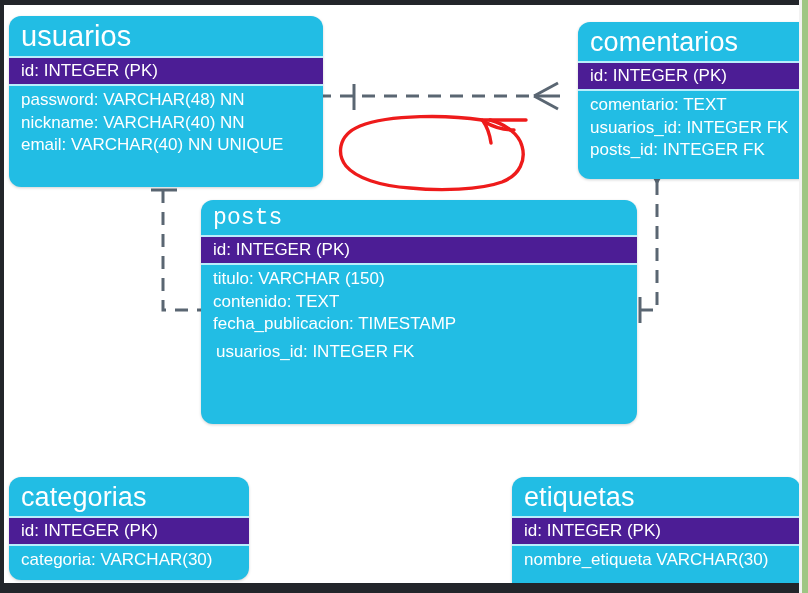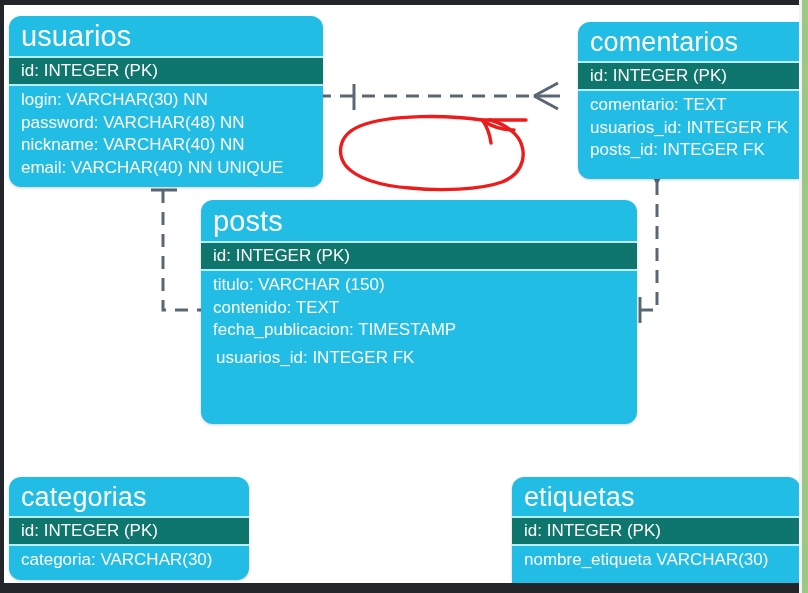--- a/index.html
+++ b/index.html
@@ -45,41 +45,41 @@
     line-height: 1.0;
     padding: 7px 12px 5px 12px;
     letter-spacing: 0.1px;
     white-space: nowrap;
   }
   .tbl-pk {
     position: relative;
     font-size: 17px;
     line-height: 1.0;
     padding: 4px 12px 5px 12px;
-    background: #0f766e;
+    background: #4c1d95;
     border-top: 2px solid #b8eefb;
     border-bottom: 2px solid #b8eefb;
     white-space: nowrap;
   }
   .tbl-fields {
     padding: 3px 12px 10px 12px;
   }
   .tbl-field {
     font-size: 17px;
     line-height: 1.33;
     white-space: nowrap;
   }
   .tbl-field.spaced { padding-top: 5px; padding-left: 3px; }
 
   
   #tbl-usuarios   { left: 9px;   top: 16px;  width: 314px; height: 171px; }
   #tbl-usuarios .tbl-title { font-size: 29px; padding-top: 6px; }
   #tbl-comentarios{ left: 578px; top: 22px;  width: 243px; height: 157px; }
   #tbl-posts      { left: 201px; top: 200px; width: 436px; height: 224px; }
-  #tbl-posts .tbl-title { font-size: 29px; }
+  #tbl-posts .tbl-title { font-size: 23px; font-family: Liberation Mono, monospace; }
   #tbl-categorias { left: 9px;   top: 477px; width: 240px; height: 103px; }
   #tbl-etiquetas  { left: 512px; top: 477px; width: 288px; height: 122px; }
 
   
   .conn {
     position: absolute;
     z-index: 3;
   }
   .conn svg { display: block; overflow: visible; }
 
@@ -139,21 +139,20 @@
       </g>
 
       <line x1="12" y1="125" x2="12" y2="151" stroke="#5a6672" stroke-width="3"></line>
     </svg>
   </div>
 
   <div class="table" id="tbl-usuarios">
     <div class="tbl-title">usuarios</div>
     <div class="tbl-pk">id:  INTEGER (PK)</div>
     <div class="tbl-fields">
-      <div class="tbl-field">login: VARCHAR(30) NN</div>
       <div class="tbl-field">password: VARCHAR(48) NN</div>
       <div class="tbl-field">nickname: VARCHAR(40) NN</div>
       <div class="tbl-field">email: VARCHAR(40) NN UNIQUE</div>
     </div>
   </div>
 
   <div class="table" id="tbl-comentarios">
     <div class="tbl-title">comentarios</div>
     <div class="tbl-pk">id: INTEGER (PK)</div>
     <div class="tbl-fields">

